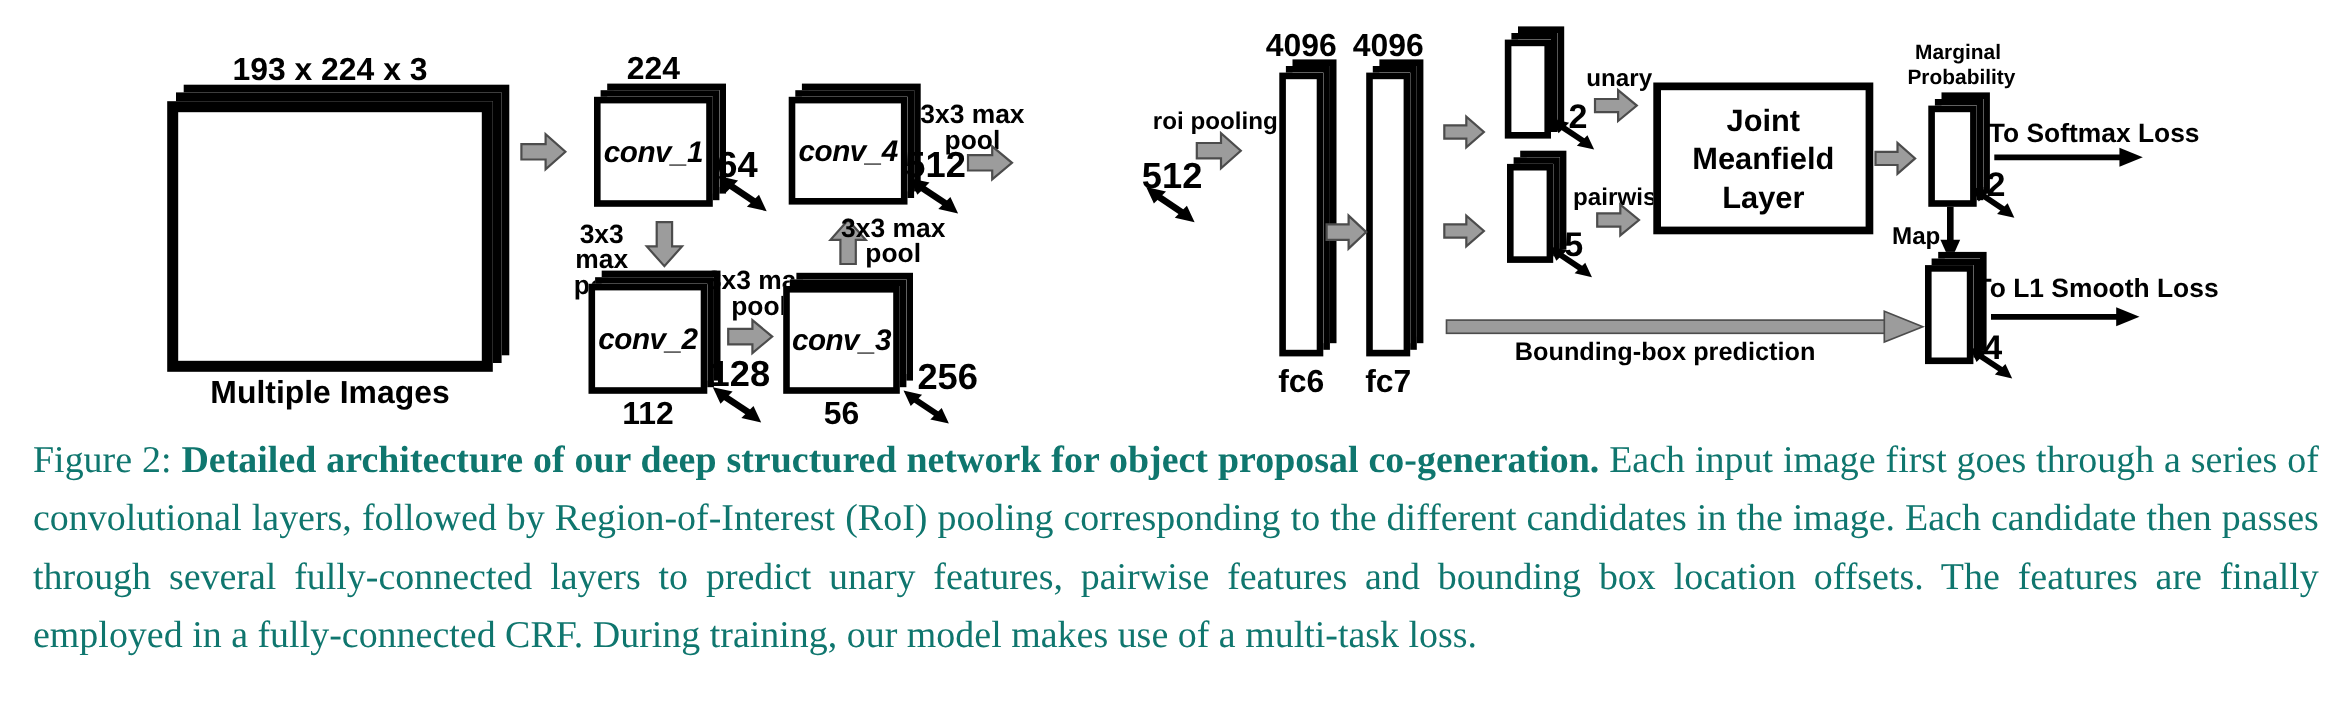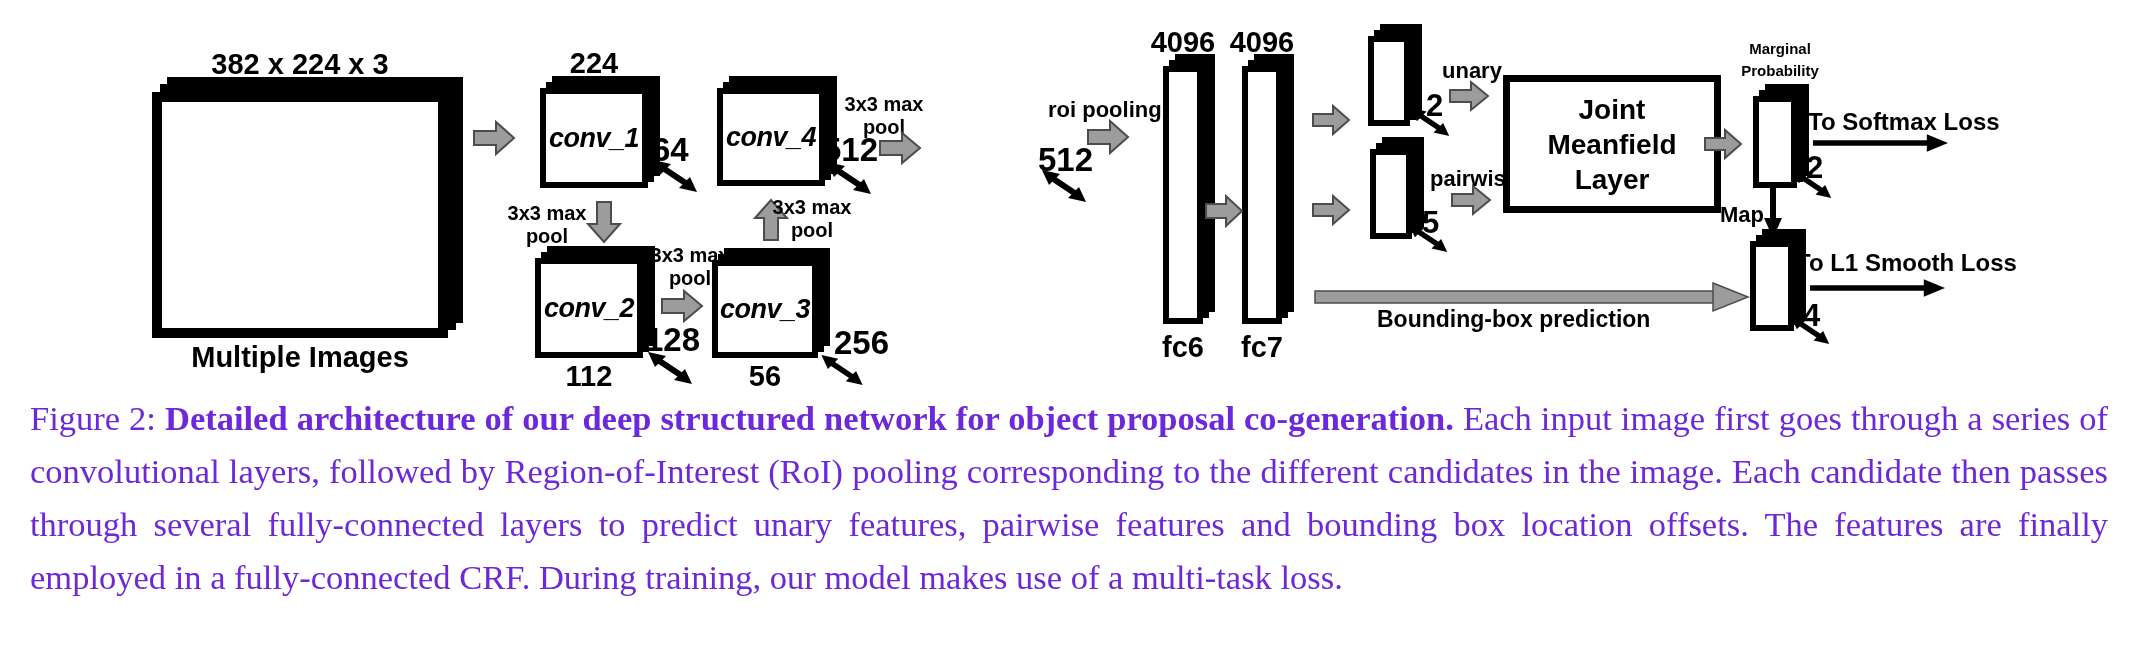--- a/index.html
+++ b/index.html
@@ -10,21 +10,21 @@
   .lbl { position:absolute; font-weight:bold; color:#000; white-space:nowrap; }
   .ctr { text-align:center; }
   .f19 { font-size:19px; line-height:22px; }
   .f22 { font-size:22px; }
   .f23 { font-size:23px; }
   .f24 { font-size:24px; }
   .f29 { font-size:29px; }
   .f31 { font-size:31px; }
   .f33 { font-size:33px; }
 
-  .pool2 { position:absolute; font-weight:bold; font-size:20px; line-height:23px; text-align:center; }
+  .pool2 { position:absolute; font-weight:bold; font-size:24px; line-height:23px; text-align:center; }
   .pool2 span { display:block; }
 
   .stack { position:absolute; }
   .stack .sheet, .stack .face { position:absolute; left:0; top:0; width:100%; height:100%;
            background:#fff; border:6px solid #000; }
   .stack .s2 { transform:translate(12px,-12px); }
   .stack .s1 { transform:translate(6px,-6px); }
   .stack .face { display:flex; align-items:center; justify-content:center;font-style:italic; }
   .stack.big .sheet, .stack.big .face { border-width:10px; }
   .stack.big .s2 { transform:translate(15px,-15px); }
@@ -32,29 +32,29 @@
   .convname { font-weight:bold; font-size:27px; letter-spacing:-0.5px; }
 
   .joint { position:absolute; background:#fff; border:7px solid #000; display:flex;
            flex-direction:column; align-items:center; justify-content:center;
            font-weight:bold; font-size:28px; line-height:35px; text-align:center; }
 
   svg.icon { position:absolute; overflow:visible; display:block; }
 
   .cap { position:absolute; left:30px; top:392px; width:2078px;
          font-family:"Liberation Serif", serif; font-size:34.5px; line-height:53px;
-         color:#6d28d9; text-align:justify; }
+         color:#0f766e; text-align:justify; }
   .cap .capb { font-weight:bold; }
 </style>
 </head>
 <body>
 
 <div id="fig">
 
-  <div class="lbl f29 ctr" style="left:152px;top:48px;width:296px;">382 x 224 x 3</div>
+  <div class="lbl f29 ctr" style="left:152px;top:48px;width:296px;">193 x 224 x 3</div>
   <div class="stack big" style="left:152px;top:92px;width:296px;height:246px;">
     <div class="sheet s2"></div>
     <div class="sheet s1"></div>
     <div class="face"></div>
   </div>
   <div class="lbl f29 ctr" style="left:152px;top:341px;width:296px;">Multiple Images</div>
 
   <svg class="icon" style="left:474px;top:122px;" width="40" height="32" viewBox="0 0 40 32">
     <polygon points="0,9 22,9 22,0 40,16 22,32 22,23 0,23" fill="#9c9c9c" stroke="#4c4c4c" stroke-width="2"></polygon>
   </svg>
@@ -212,30 +212,30 @@
   <svg class="icon" style="left:1406px;top:224px;" width="44" height="28" viewBox="0 0 44 32">
     <line x1="10" y1="8" x2="34" y2="24" stroke="#000" stroke-width="6"></line>
     <polygon points="0,0 18,4 7,15" fill="#000"></polygon>
       <polygon points="44,32 26,28 37,17" fill="#000"></polygon>
   </svg>
   <div class="lbl f22" style="left:1430px;top:166px;">pairwise</div>
   <svg class="icon" style="left:1452px;top:186px;" width="38" height="28" viewBox="0 0 38 28">
     <polygon points="0,8 21,8 21,0 38,14 21,28 21,20 0,20" fill="#9c9c9c" stroke="#4c4c4c" stroke-width="2"></polygon>
   </svg>
 
-  <div class="joint" style="left:1503px;top:75px;width:218px;height:138px;">
+  <div class="joint" style="left:1503px;top:75px;width:200px;height:138px;">
     <span>Joint</span>
     <span>Meanfield</span>
     <span>Layer</span>
   </div>
   <svg class="icon" style="left:1705px;top:130px;" width="36" height="28" viewBox="0 0 36 28">
     <polygon points="0,8 20,8 20,0 36,14 20,28 20,20 0,20" fill="#9c9c9c" stroke="#4c4c4c" stroke-width="2"></polygon>
   </svg>
 
-  <div class="pool2 f19" style="left:1734px;top:38px;width:92px;font-size:15px;line-height:22px;">
+  <div class="pool2 f19" style="left:1734px;top:38px;width:92px;font-size:19px;line-height:22px;">
     <span>Marginal</span>
     <span>Probability</span>
   </div>
   <div class="stack" style="left:1753px;top:96px;width:44px;height:92px;">
     <div class="sheet s2"></div>
     <div class="sheet s1"></div>
     <div class="face"></div>
   </div>
   <div class="lbl f24" style="left:1808px;top:108px;">To Softmax Loss</div>
   <svg class="icon" style="left:1813px;top:134px;" width="135" height="18" viewBox="0 0 140 18">

